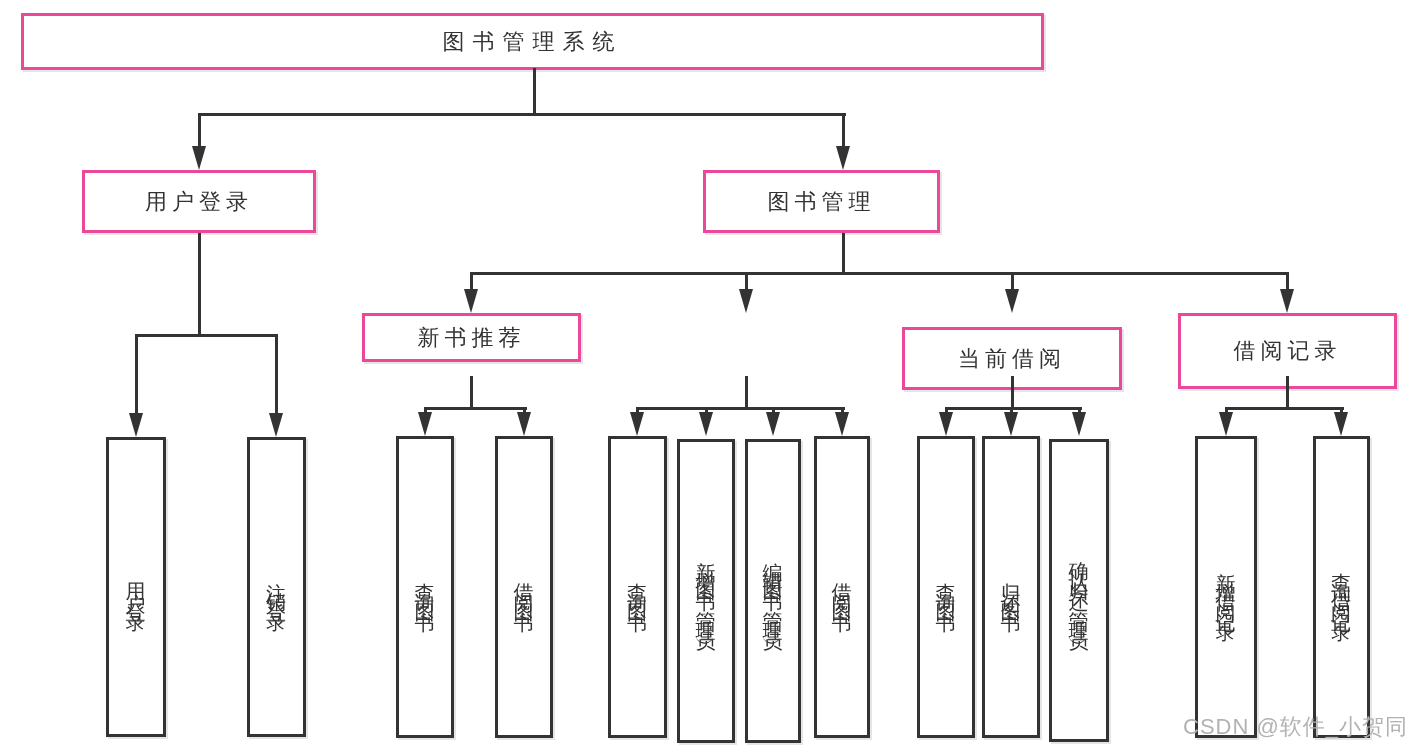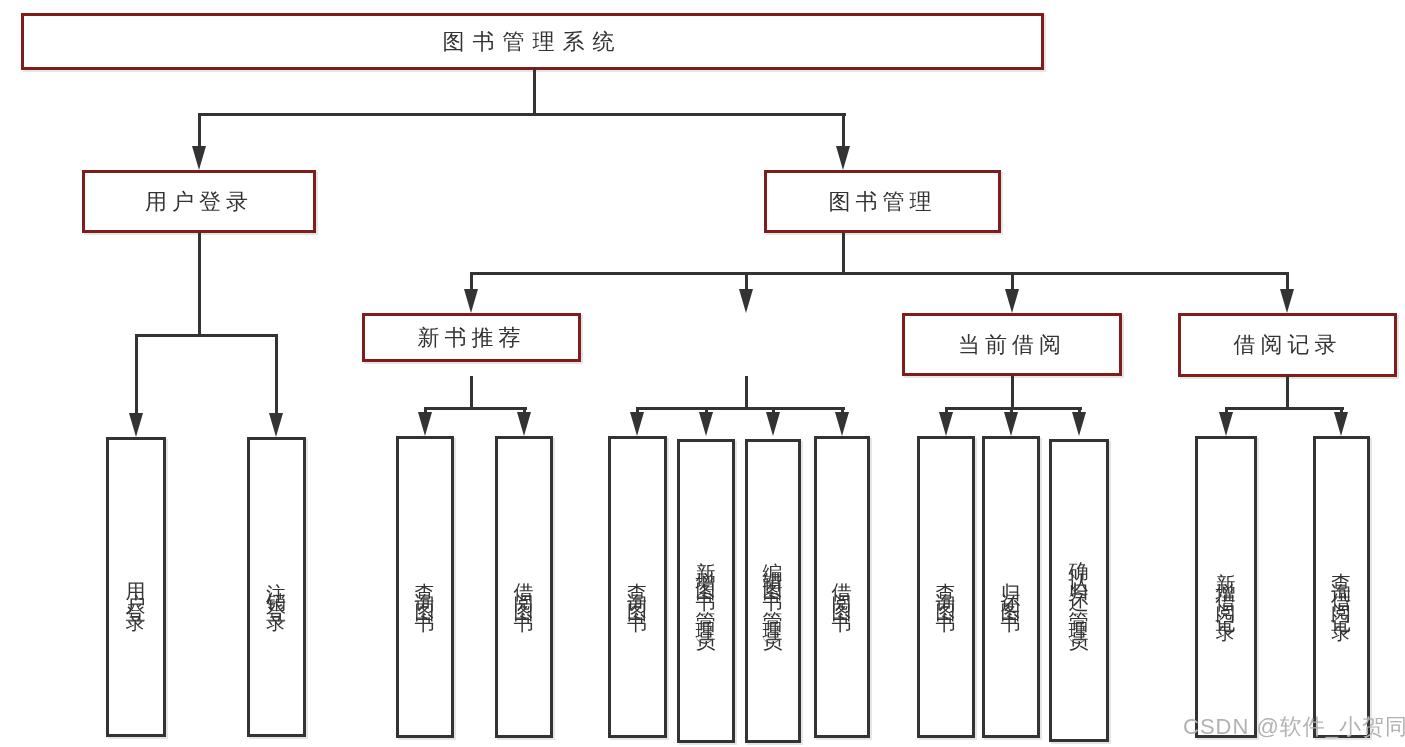--- a/index.html
+++ b/index.html
@@ -1,21 +1,21 @@
 <!DOCTYPE html>
 <html><head>
 <meta charset="utf-8">
 <style>
   html,body{margin:0;padding:0;background:#ffffff;}
   .canvas{
     position:relative;width:1405px;height:747px;background:#fff;overflow:hidden;
     font-family:"Liberation Sans","DejaVu Sans",sans-serif;color:#333;
   }
   .box{
-    position:absolute;box-sizing:border-box;background:#fff;border:3px solid #7f1d1d;
+    position:absolute;box-sizing:border-box;background:#fff;border:3px solid #ec4899;
     display:flex;align-items:center;justify-content:center;
     font-size:22px;letter-spacing:5px;white-space:nowrap;
     box-shadow:2px 2px 0 rgba(0,0,0,0.10);
   }
   .box.root{letter-spacing:8px;}
   .vbox{
     position:absolute;box-sizing:border-box;background:#fff;border:3px solid #333;
     display:flex;align-items:center;justify-content:center;
     writing-mode:vertical-rl;text-orientation:mixed;
     font-size:20px;letter-spacing:10px;line-height:1;
@@ -33,25 +33,25 @@
   }
 </style>
 </head>
 <body>
 
 <div class="canvas">
 
   <div class="box root" style="left:21px;top:13px;width:1023px;height:57px">图书管理系统</div>
 
   <div class="box" style="left:82px;top:170px;width:234px;height:63px">用户登录</div>
-  <div class="box" style="left:764px;top:170px;width:237px;height:63px">图书管理</div>
+  <div class="box" style="left:703px;top:170px;width:237px;height:63px">图书管理</div>
 
   <div class="box" style="left:362px;top:313px;width:219px;height:49px">新书推荐</div>
-  <div class="box" style="left:902px;top:313px;width:220px;height:63px">当前借阅</div>
-  <div class="box" style="left:1178px;top:313px;width:219px;height:64px">借阅记录</div>
+  <div class="box" style="left:902px;top:327px;width:220px;height:63px">当前借阅</div>
+  <div class="box" style="left:1178px;top:313px;width:219px;height:76px">借阅记录</div>
 
   <div class="vbox" style="left:106px;top:437px;width:60px;height:300px">用户登录</div>
   <div class="vbox" style="left:247px;top:437px;width:59px;height:300px">注销登录</div>
 
   <div class="vbox" style="left:396px;top:436px;width:58px;height:302px">查询图书</div>
   <div class="vbox" style="left:495px;top:436px;width:58px;height:302px">借阅图书</div>
 
   <div class="vbox" style="left:608px;top:436px;width:59px;height:302px">查询图书</div>
   <div class="vbox" style="left:677px;top:439px;width:58px;height:304px">新增图书（管理员）</div>
   <div class="vbox" style="left:745px;top:439px;width:56px;height:304px">编辑图书（管理员）</div>

